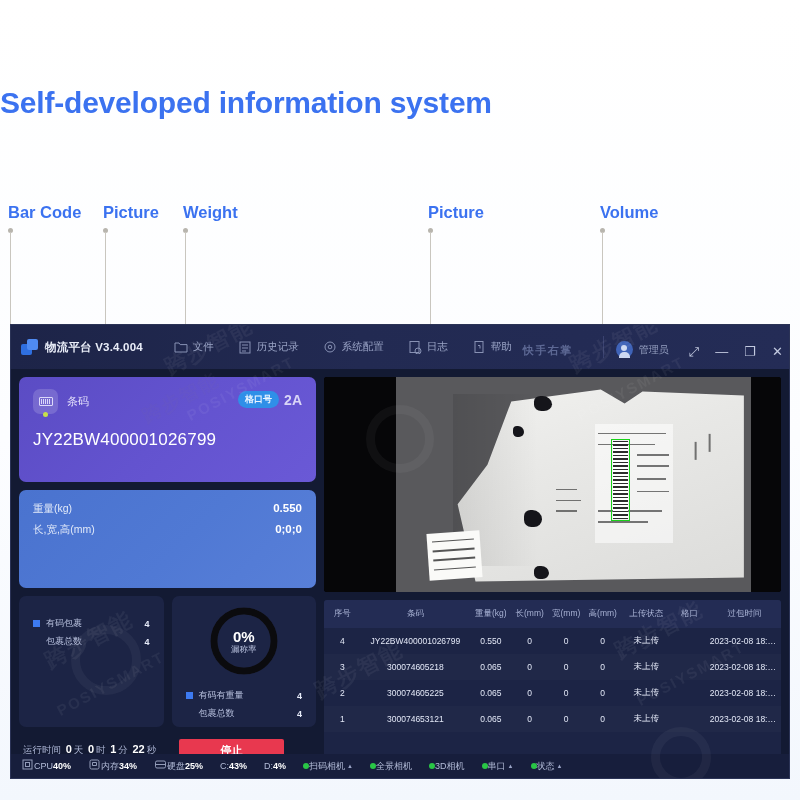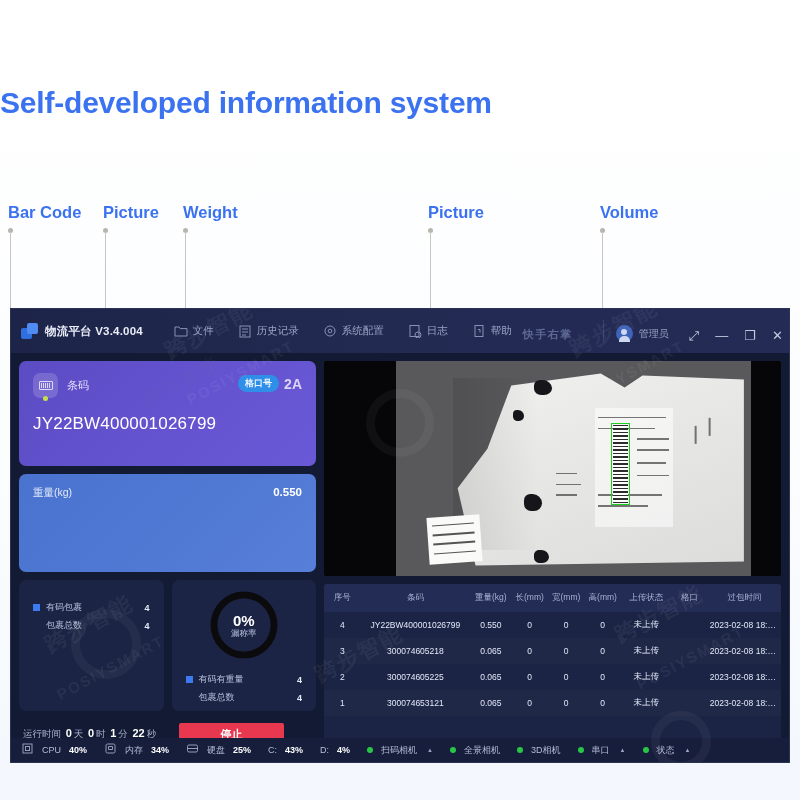--- a/index.html
+++ b/index.html
@@ -33,21 +33,21 @@
   .callout .cdot {
     position: absolute; width: 5px; height: 5px; border-radius: 50%;
     background: #b8b5ae; left: 0; top: 0;
   }
   .callout .cline {
     position: absolute; width: 1px; background: #c9c6bf; left: 2px; top: 4px;
   }
 
   
   #app {
-    position: absolute; left: 10px; top: 308px;
+    position: absolute; left: 10px; top: 324px;
     width: 780px; height: 455px;
     background: #131a33;
     border: 1px solid #2b3356;
     overflow: hidden;
   }
 
   
   .titlebar {
     position: relative; height: 44px; width: 100%;
     background: linear-gradient(90deg,#1d2448 0%,#222a52 45%,#242c56 100%);
@@ -244,21 +244,21 @@
     white-space: nowrap; overflow: hidden; text-overflow: ellipsis;
   }
   tbody tr:nth-child(even) { background: rgba(255,255,255,.02); }
 
   
   .statusbar {
     position: absolute; left: 0; bottom: 0; width: 100%; height: 24px;
     background: #171e3c; display: flex; align-items: center;
     padding: 0 10px; gap: 0;
   }
-  .st-item { display: flex; align-items: center; gap: 8px; margin-right: 17px; white-space: nowrap; }
+  .st-item { display: flex; align-items: center; gap: 0; margin-right: 17px; white-space: nowrap; }
   .st-item .lab { color: #b3bcd8; font-size: 9px; }
   .st-item .val { color: #ffffff; font-size: 9px; font-weight: bold; }
   .st-dot { width: 6px; height: 6px; border-radius: 50%; background: #29c646; flex: none; }
   .st-caret { color: #9aa4c6; font-size: 6px; margin-left: 2px; }
   .st-ico { opacity: .8; display: block; }
 
   
   .wm {
     position: absolute; color: rgba(255,255,255,.055); font-weight: bold;
     white-space: nowrap; pointer-events: none;
@@ -398,20 +398,24 @@
           </div>
           <div class="bc-value">JY22BW400001026799</div>
           <div class="wm wm2" style="left:120px; top:8px; font-size:19px;">跨步智能</div>
         </div>
 
         <div class="card-measure">
           <div id="measure-rows">
               <div class="m-row">
                 <span class="m-key">重量(kg)</span>
                 <span class="m-val">0.550</span>
+              </div>
+              <div class="m-row">
+                <span class="m-key">长,宽,高(mm)</span>
+                <span class="m-val">0;0;0</span>
               </div>
             </div>
         </div>
 
         <div class="gauge-row" id="gauge-row">
             <div class="gauge-card">
               <div class="legend">
                 <div class="leg-row">
                   <span class="leg-sq"></span>
                   <span class="leg-name">有码包裹</span>

